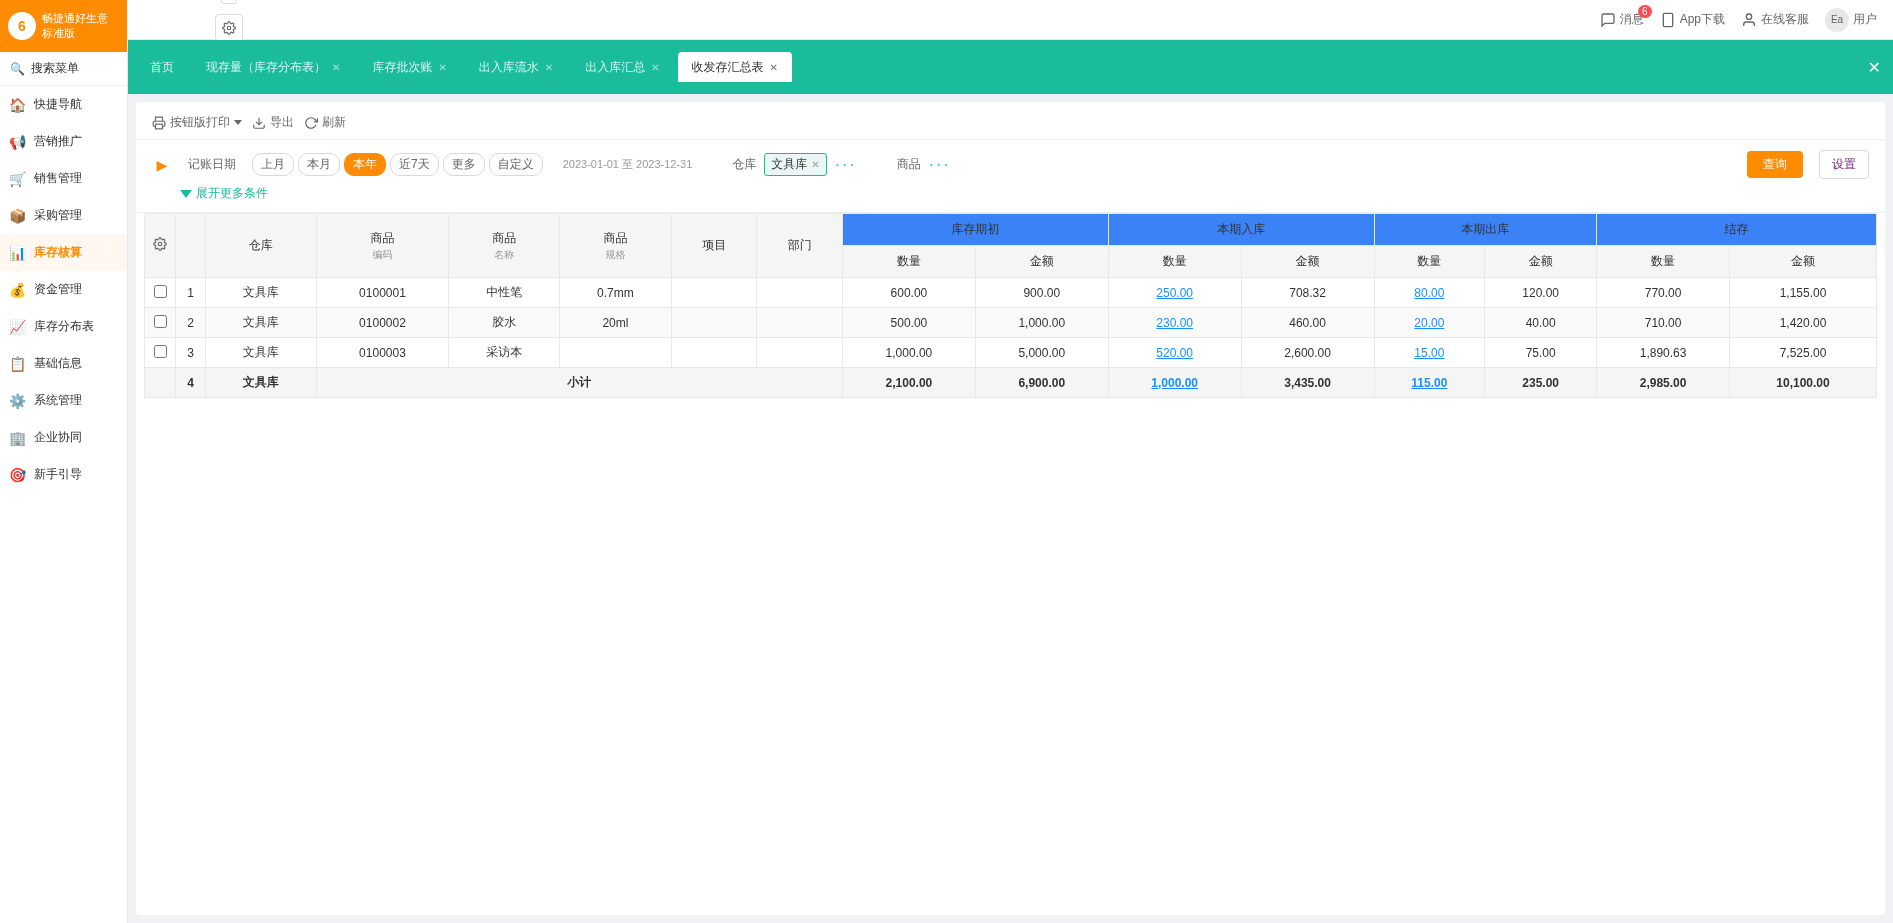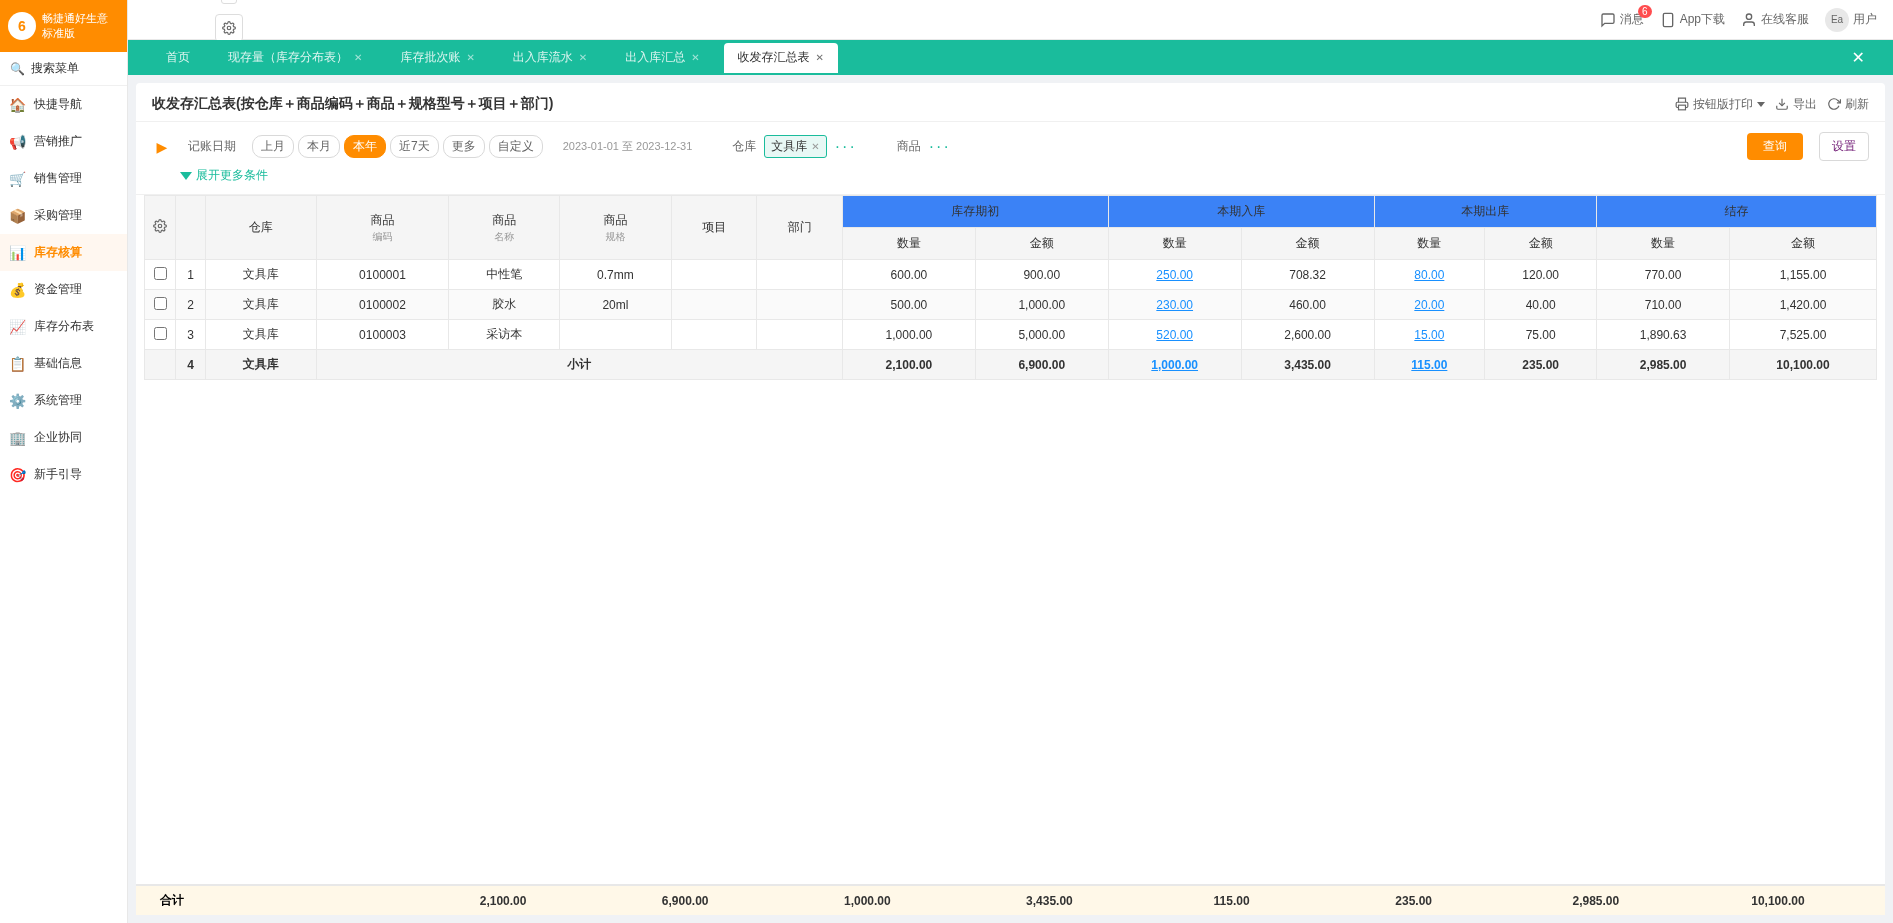--- a/index.html
+++ b/index.html
@@ -23,21 +23,21 @@
     .top-header-left { display: flex; align-items: center; gap: 10px; flex-direction: column; }
     .system-title { font-size: 13px; color: #333; }
     .gear-btn { width: 28px; height: 28px; border: 1px solid #ddd; border-radius: 4px; display: flex; align-items: center; justify-content: center; cursor: pointer; background: #fff; }
     .experience-btn { background: #ff8c00; color: #fff; border: none; border-radius: 4px; padding: 5px 14px; font-size: 12px; cursor: pointer; }
     .top-header-right { display: flex; align-items: center; gap: 16px; font-size: 12px; color: #666; }
     .header-action { display: flex; align-items: center; gap: 4px; cursor: pointer; position: relative; }
     .badge { background: #ff4d4f; color: #fff; border-radius: 10px; font-size: 10px; padding: 1px 4px; position: absolute; top: -6px; right: -8px; }
     .user-avatar { width: 24px; height: 24px; background: #e8e8e8; border-radius: 50%; display: flex; align-items: center; justify-content: center; font-size: 10px; color: #666; }
 
     
-    .tab-bar { height: 35px; background: #1abc9c; display: flex; align-items: center; padding: 0 24px; gap: 10px; flex-shrink: 0; }
+    .tab-bar { height: 54px; background: #1abc9c; display: flex; align-items: center; padding: 0 8px; gap: 4px; flex-shrink: 0; }
     .tab-item { height: 30px; padding: 0 14px; display: flex; align-items: center; gap: 6px; cursor: pointer; border-radius: 4px 4px 0 0; font-size: 12px; color: rgba(255,255,255,0.85); white-space: nowrap; }
     .tab-item.active { background: #fff; color: #333; }
     .tab-close { font-size: 10px; opacity: 0.7; }
     .tab-bar-close { margin-left: auto; color: #fff; cursor: pointer; font-size: 16px; padding: 0 4px; }
 
     
     .page-content { flex: 1; background: #f0f2f5; overflow-y: auto; padding: 0; display: flex; flex-direction: column; }
 
     
     .inner-page { background: #fff; margin: 8px; border-radius: 4px; flex: 1; display: flex; flex-direction: column; }
@@ -222,21 +222,20 @@
       <span>收发存汇总表</span>
       <span class="tab-close">✕</span>
     </div>
     <span class="tab-bar-close">✕</span>
   </div>
 
   <div class="page-content">
     <div class="inner-page">
 
       <div class="page-title-bar">
-        <span class="page-title-text">收发存汇总表(按仓库＋商品编码＋商品＋规格型号＋项目＋部门)</span>
         <div class="page-title-actions">
           <button class="action-btn">
             <svg width="14" height="14" viewBox="0 0 24 24" fill="none" stroke="currentColor" stroke-width="2">
                 <polyline points="6 9 6 2 18 2 18 9"></polyline>
                 <path d="M6 18H4a2 2 0 01-2-2v-5a2 2 0 012-2h16a2 2 0 012 2v5a2 2 0 01-2 2h-2"></path>
                 <rect x="6" y="14" width="12" height="8"></rect>
               </svg>
             <span>按钮版打印</span>
             <svg width="8" height="5" viewBox="0 0 8 5">
                 <path d="M0 0L4 5L8 0Z" fill="#666"></path>
@@ -408,31 +407,16 @@
               <td>3,435.00</td>
               <td><span class="link-text">115.00</span></td>
               <td>235.00</td>
               <td>2,985.00</td>
               <td>10,100.00</td>
             </tr>
           </tbody>
         </table>
       </div>
 
-      <div class="table-footer">
-        <div class="footer-label">
-          <span>合计</span>
-        </div>
-        <div class="footer-values">
-          <span class="footer-val">2,100.00</span>
-          <span class="footer-val">6,900.00</span>
-          <span class="footer-val">1,000.00</span>
-          <span class="footer-val">3,435.00</span>
-          <span class="footer-val">115.00</span>
-          <span class="footer-val">235.00</span>
-          <span class="footer-val">2,985.00</span>
-          <span class="footer-val">10,100.00</span>
-        </div>
-      </div>
 
     </div>
   </div>
 </div>
 
 </body></html>

